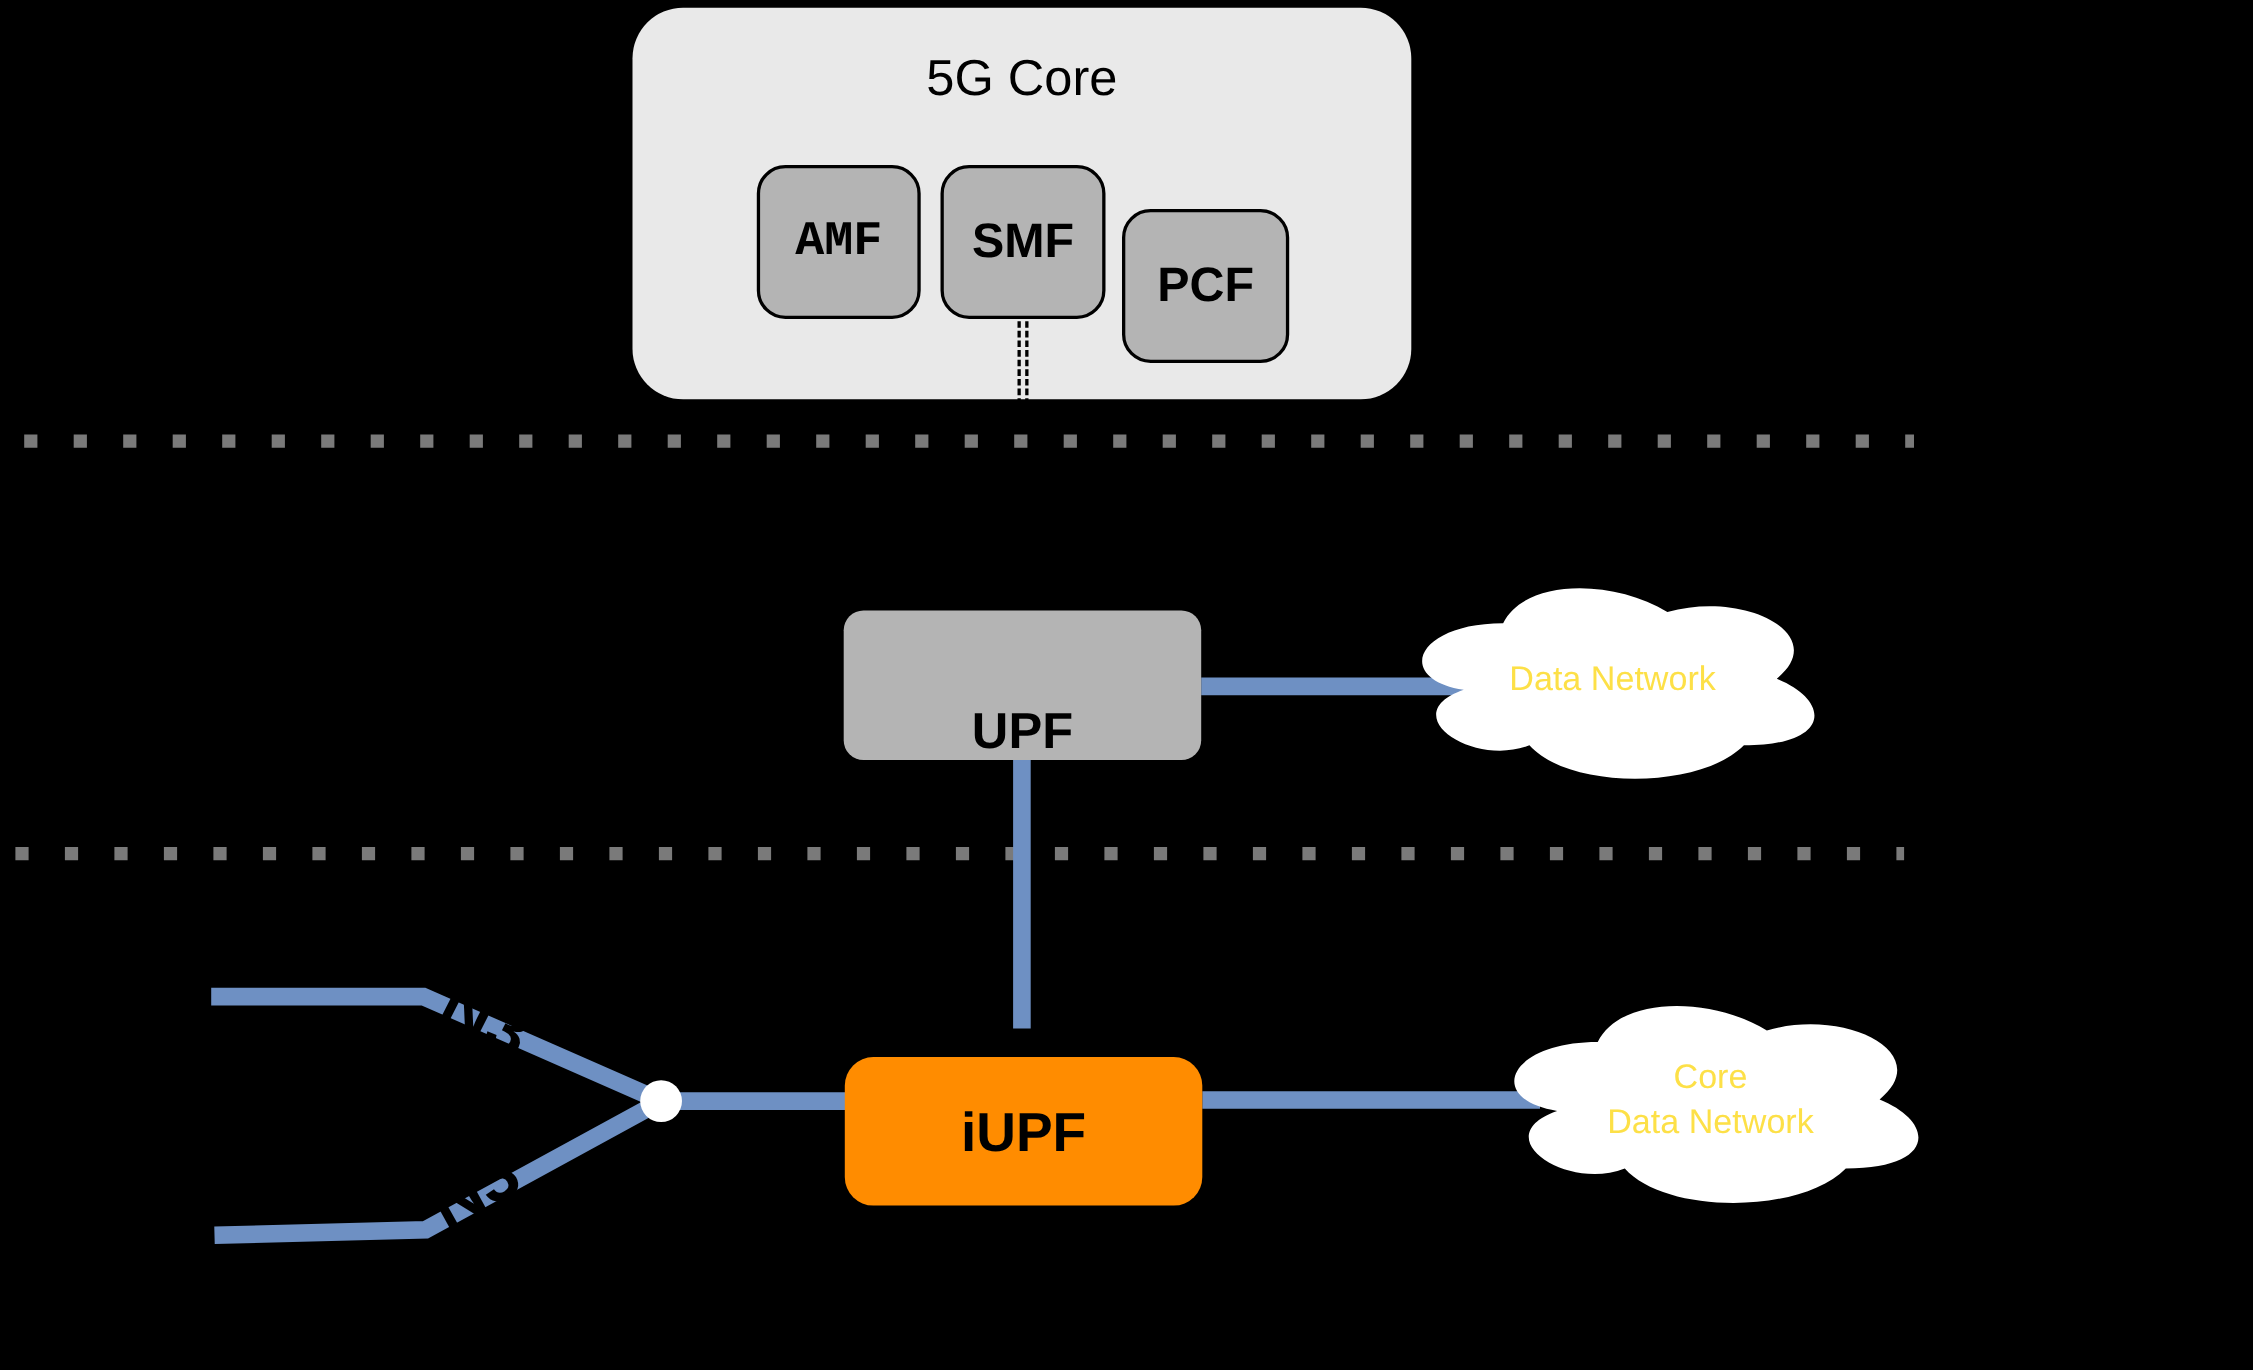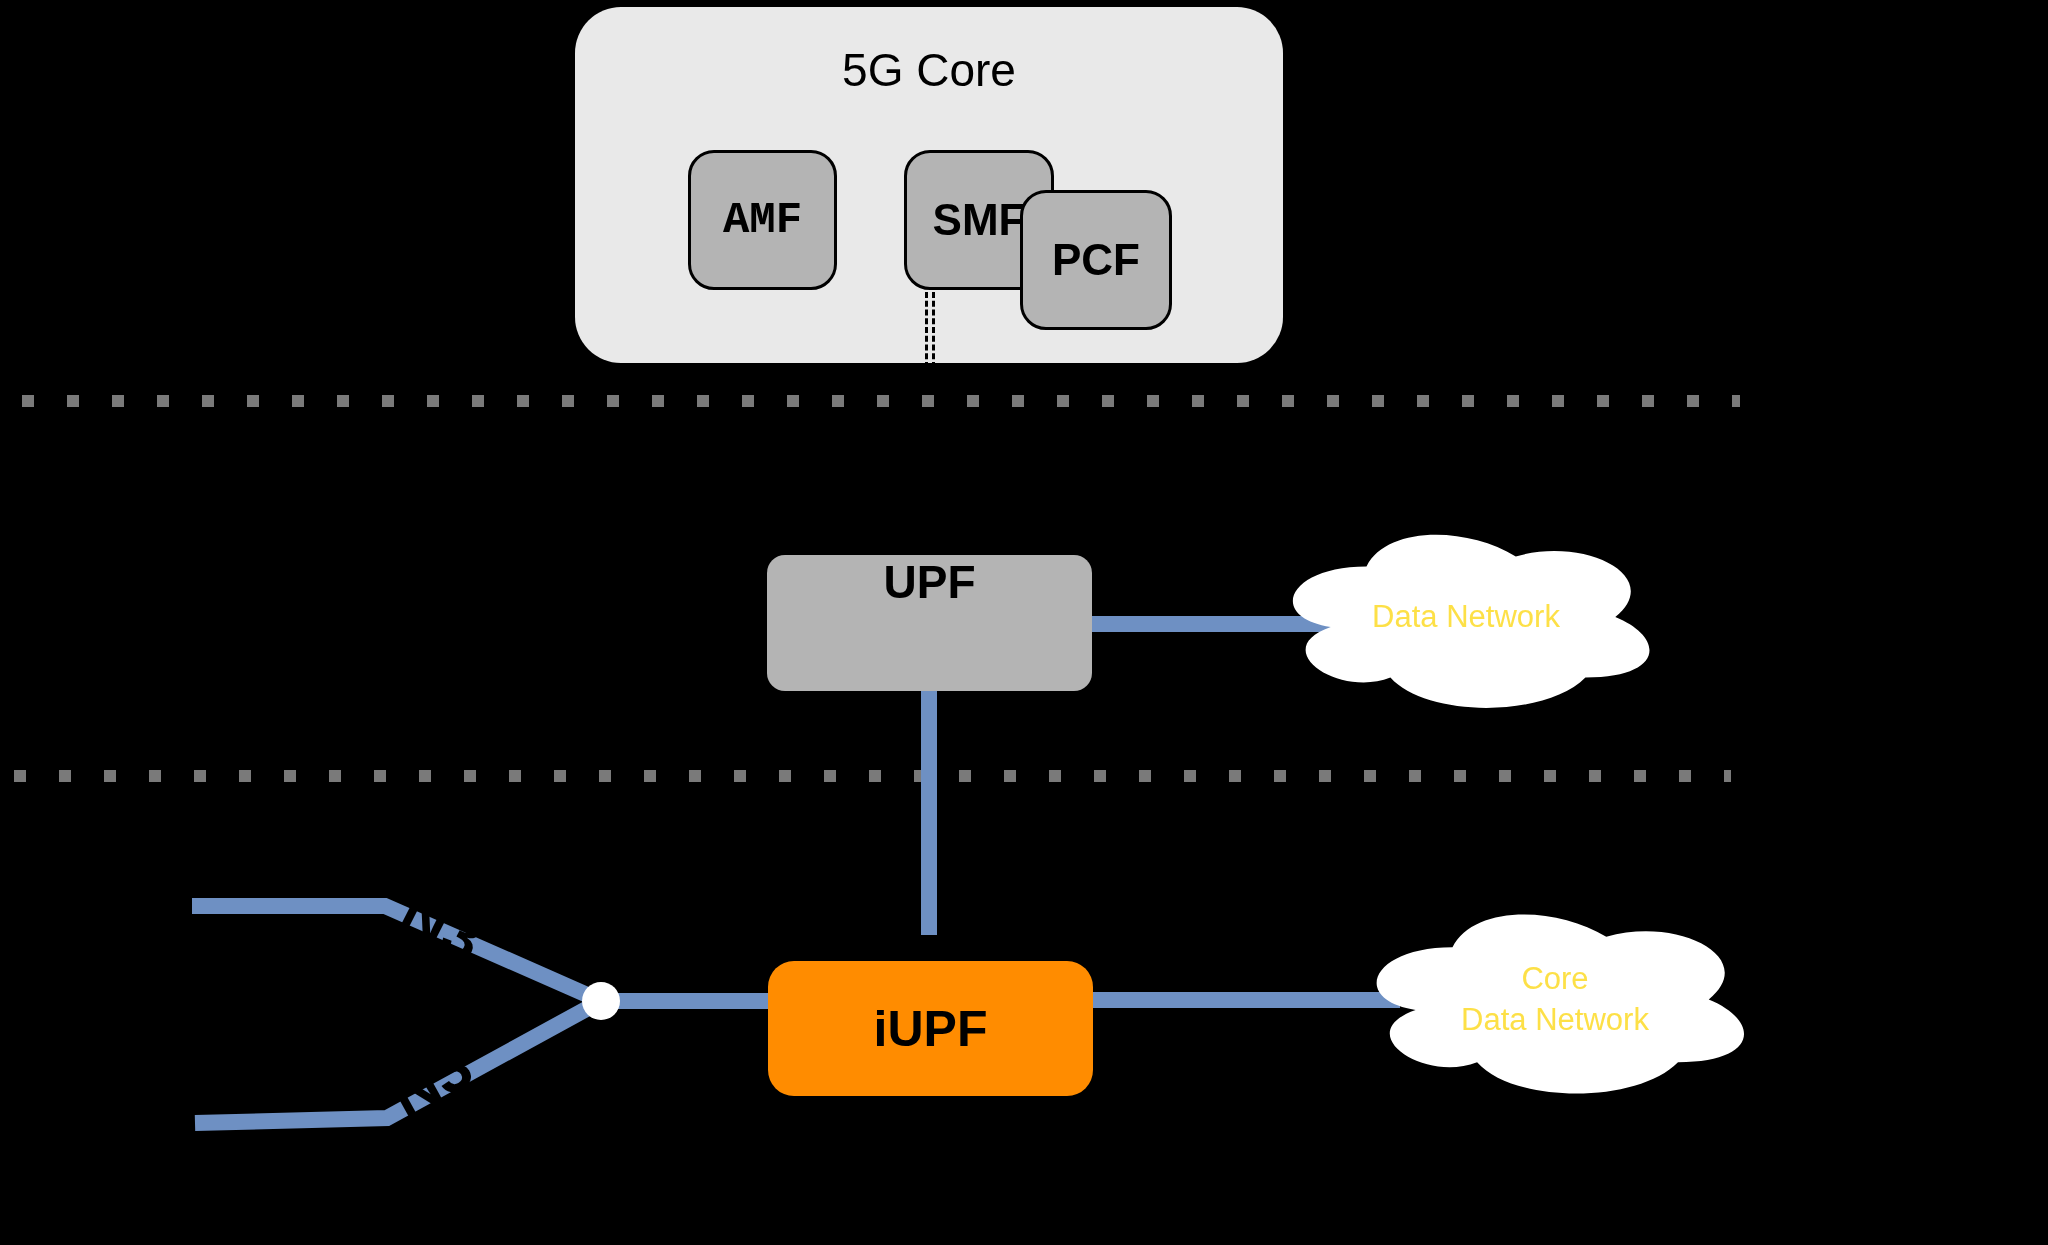--- a/index.html
+++ b/index.html
@@ -32,35 +32,35 @@
   }
   .nf-box {
     top: 150px; height: 140px;
     background: #b4b4b4;
     border: 3px solid #000;
     border-radius: 26px;
     display: flex; align-items: center; justify-content: center;
     font-size: 44px; font-weight: 700; color: #000;
   }
   .nf-amf { left: 688px; width: 149px; font-family: Liberation Mono, monospace; }
-  .nf-smf { left: 904px; width: 150px; }
+  .nf-smf { left: 855px; width: 150px; }
   .nf-pcf { left: 1020px; width: 152px; margin-top: 40px; }
 
   
   .smf-dash {
     left: 925px; top: 292px; width: 10px; height: 76px;
     border-left: 3px dashed #000;
     border-right: 3px dashed #000;
   }
 
   
   .upf-box {
     left: 767px; top: 555px; width: 325px; height: 136px;
     background: #b4b4b4; border-radius: 18px;
-    display: flex; align-items: flex-start; justify-content: center;
+    display: flex; align-items: flex-end; justify-content: center;
     font-size: 46px; font-weight: 700; color: #000;
   }
   .iupf-box {
     left: 768px; top: 933px; width: 325px; height: 135px;
     background: #ff8c00; border-radius: 26px;
     display: flex; align-items: center; justify-content: center;
     font-size: 50px; font-weight: 700; color: #000; margin-top: 28px;
   }
 
   

